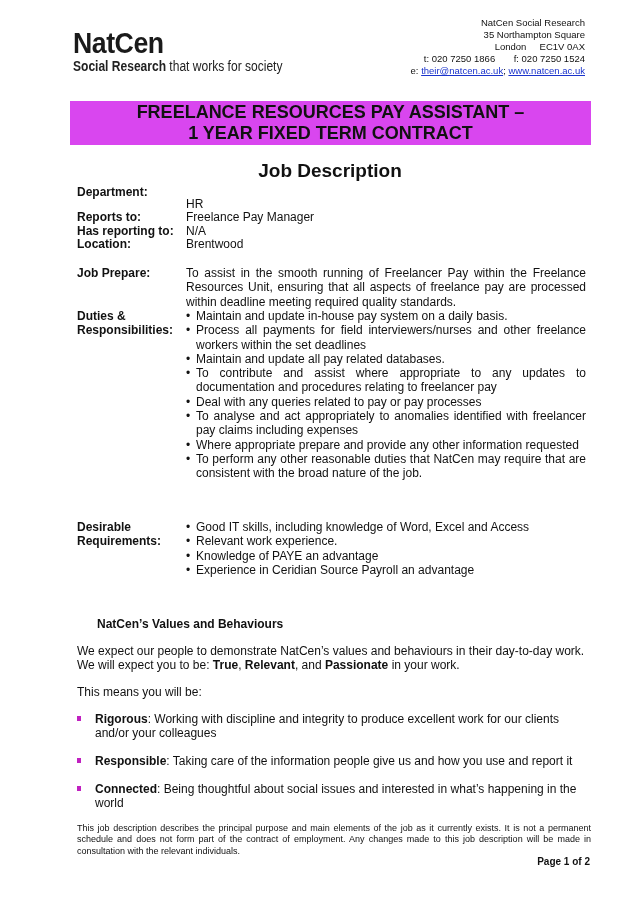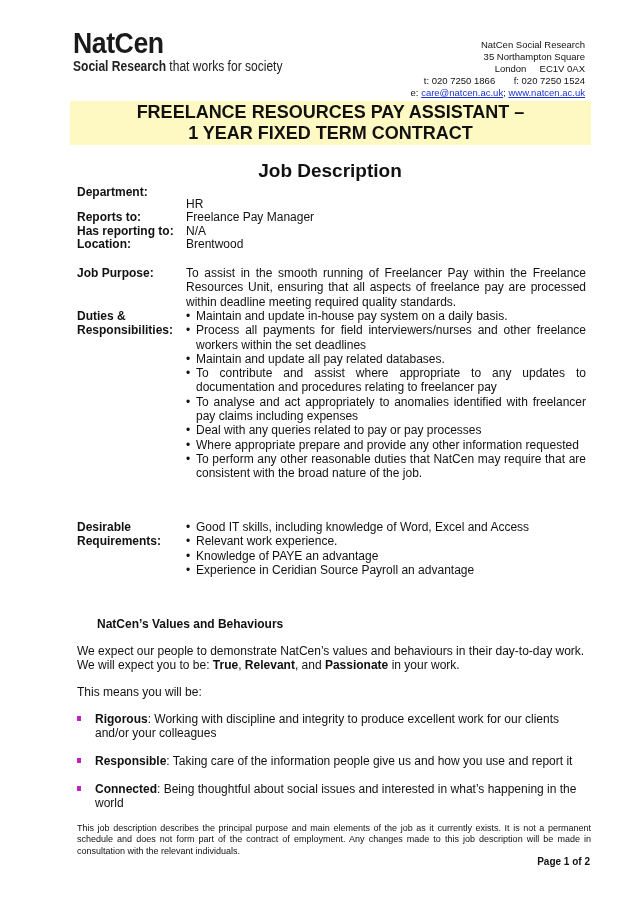--- a/index.html
+++ b/index.html
@@ -8,25 +8,25 @@
   .abs { position: absolute; }
 
   
   .logo { left: 73px; top: 28px; }
   .logo-main { font-family: "Liberation Sans", sans-serif; font-weight: bold; font-size: 29px;
                letter-spacing: -0.5px; line-height: 30px; color: #1a1a1a; transform: scaleX(0.92); transform-origin: left; }
   .logo-tag { font-size: 14px; line-height: 16px; color: #222; transform: scaleX(0.86); transform-origin: left; white-space: nowrap; }
   .logo-tag b { font-weight: bold; }
 
   
-  .addr { right: 51px; top: 39px; text-align: right; font-size: 9.5px; line-height: 12px; color: #111; }
+  .addr { right: 51px; top: 17px; text-align: right; font-size: 9.5px; line-height: 12px; color: #111; }
   .addr a { color: #1a33cc; text-decoration: underline; }
 
   
-  .band { left: 70px; top: 101px; width: 521px; height: 44px; background: #fef9c3;
+  .band { left: 70px; top: 101px; width: 521px; height: 44px; background: #d946ef;
           text-align: center; font-weight: bold; font-size: 18px; line-height: 21px; padding-top: 1px; box-sizing: border-box; }
   .jobdesc { left: 0; width: 660px; top: 160px; text-align: center; font-weight: bold; font-size: 19px; }
   .lbl { left: 77px; font-weight: bold; font-size: 12px; line-height: 14px; }
   .val { left: 186px; font-size: 12px; line-height: 14px; }
   .par { left: 186px; width: 400px; text-align: justify; font-size: 12px; line-height: 14.3px; }
 
   ul.bul { list-style: none; margin: 0; padding: 0; }
   ul.bul li { position: relative; padding-left: 10px; font-size: 12px; line-height: 14.3px; text-align: justify; }
   ul.bul li::before { content: "\2022"; position: absolute; left: 0; top: 0; }
 
@@ -45,54 +45,54 @@
 <div class="abs logo">
   <div class="logo-main">NatCen</div>
   <div class="logo-tag"><b>Social Research</b><span> that works for society</span></div>
 </div>
 
 <div class="abs addr">
   <div>NatCen Social Research</div>
   <div>35 Northampton Square</div>
   <div><span>London</span>&nbsp;&nbsp;&nbsp;&nbsp;&nbsp;<span>EC1V 0AX</span></div>
   <div><span>t: 020 7250 1866</span>&nbsp;&nbsp;&nbsp;&nbsp;&nbsp;&nbsp;&nbsp;<span>f: 020 7250 1524</span></div>
-  <div><span>e: </span><a>care@natcen.ac.uk</a><span>; </span><a>www.natcen.ac.uk</a></div>
+  <div><span>e: </span><a>their@natcen.ac.uk</a><span>; </span><a>www.natcen.ac.uk</a></div>
 </div>
 
 <div class="abs band">
   <div>FREELANCE RESOURCES PAY ASSISTANT –</div>
   <div>1 YEAR FIXED TERM CONTRACT</div>
 </div>
 
 <div class="abs jobdesc">Job Description</div>
 
 <div class="abs lbl" style="top:185px">Department:</div>
 <div class="abs val" style="top:197px">HR</div>
 <div class="abs lbl" style="top:210px">Reports to:</div>
 <div class="abs val" style="top:210px">Freelance Pay Manager</div>
 <div class="abs lbl" style="top:224px">Has reporting to:</div>
 <div class="abs val" style="top:224px">N/A</div>
 <div class="abs lbl" style="top:237px">Location:</div>
 <div class="abs val" style="top:237px">Brentwood</div>
 
-<div class="abs lbl" style="top:266px">Job Purpose:</div>
+<div class="abs lbl" style="top:266px">Job Prepare:</div>
 <div class="abs par" style="top:266px">To assist in the smooth running of Freelancer Pay within the Freelance Resources Unit, ensuring that all aspects of freelance pay are processed within deadline meeting required quality standards.</div>
 
 <div class="abs lbl" style="top:309px">
   <div>Duties &amp;</div>
   <div>Responsibilities:</div>
 </div>
 <div class="abs par" style="top:309px">
   <ul class="bul">
     <li>Maintain and update in-house pay system on a daily basis.</li>
     <li>Process all payments for field interviewers/nurses and other freelance workers within the set deadlines</li>
     <li>Maintain and update all pay related databases.</li>
     <li>To contribute and assist where appropriate to any updates to documentation and procedures relating to freelancer pay</li>
+    <li>Deal with any queries related to pay or pay processes</li>
     <li>To analyse and act appropriately to anomalies identified with freelancer pay claims including expenses</li>
-    <li>Deal with any queries related to pay or pay processes</li>
     <li>Where appropriate prepare and provide any other information requested</li>
     <li>To perform any other reasonable duties that NatCen may require that are consistent with the broad nature of the job.</li>
   </ul>
 </div>
 
 <div class="abs lbl" style="top:520px">
   <div>Desirable</div>
   <div>Requirements:</div>
 </div>
 <div class="abs par" style="top:520px">

